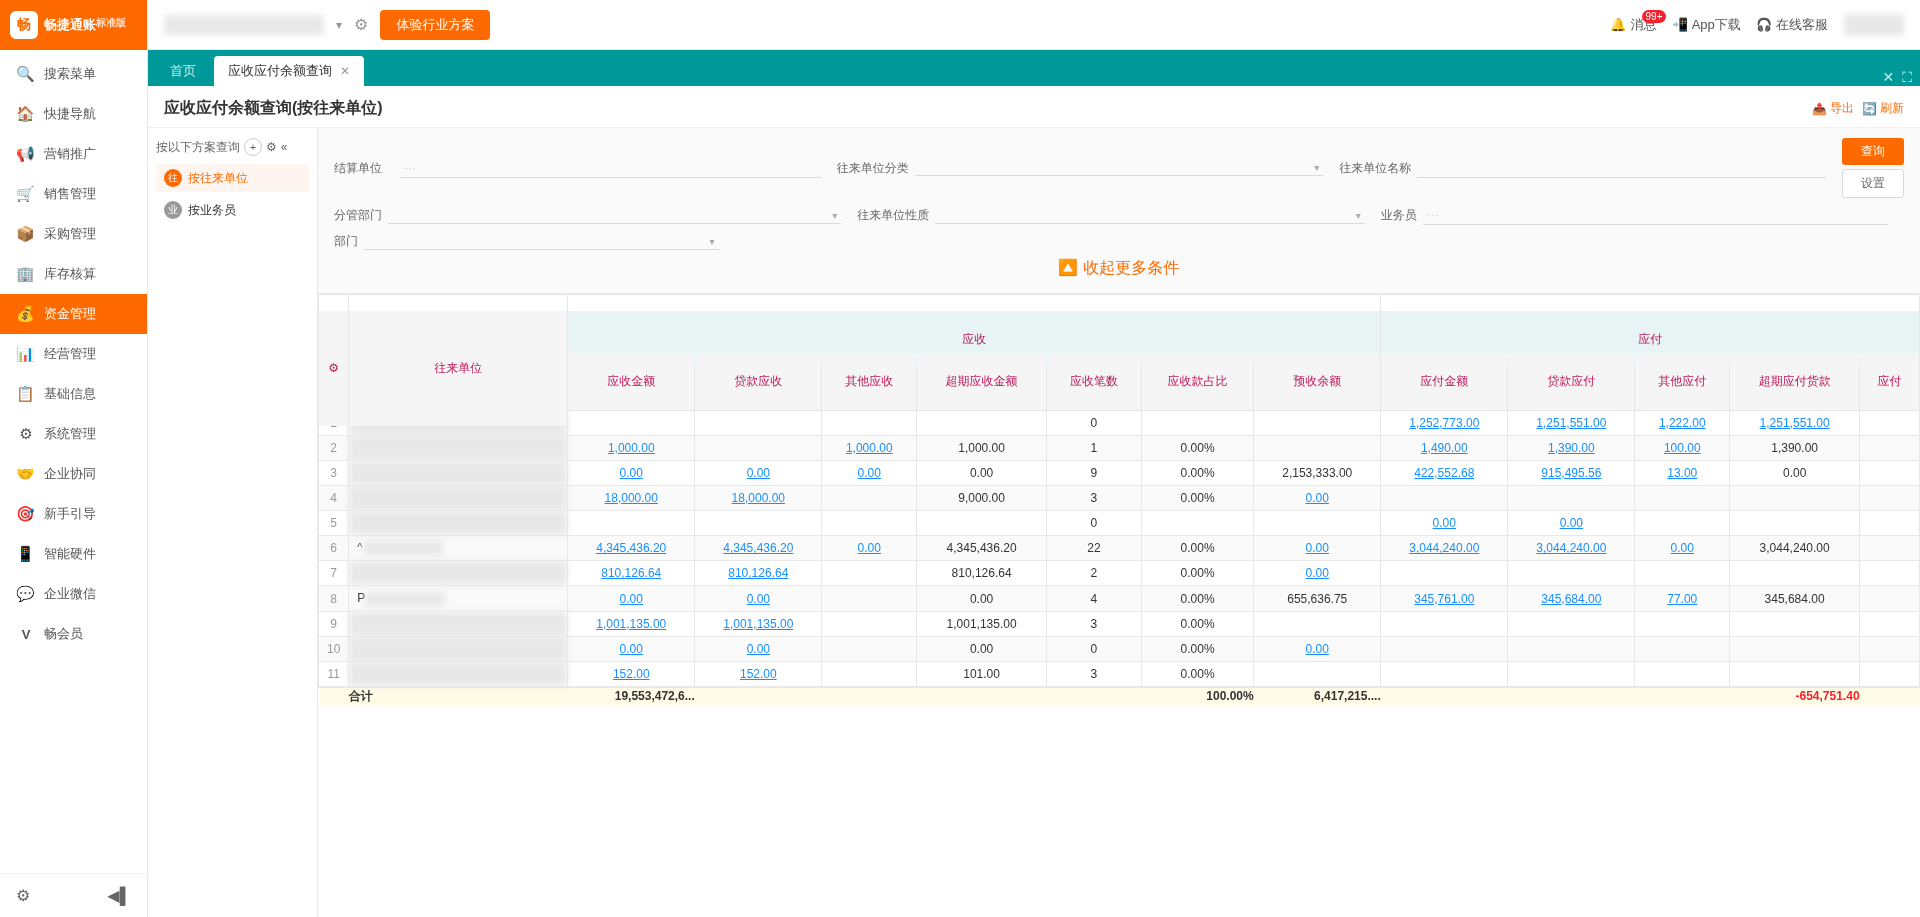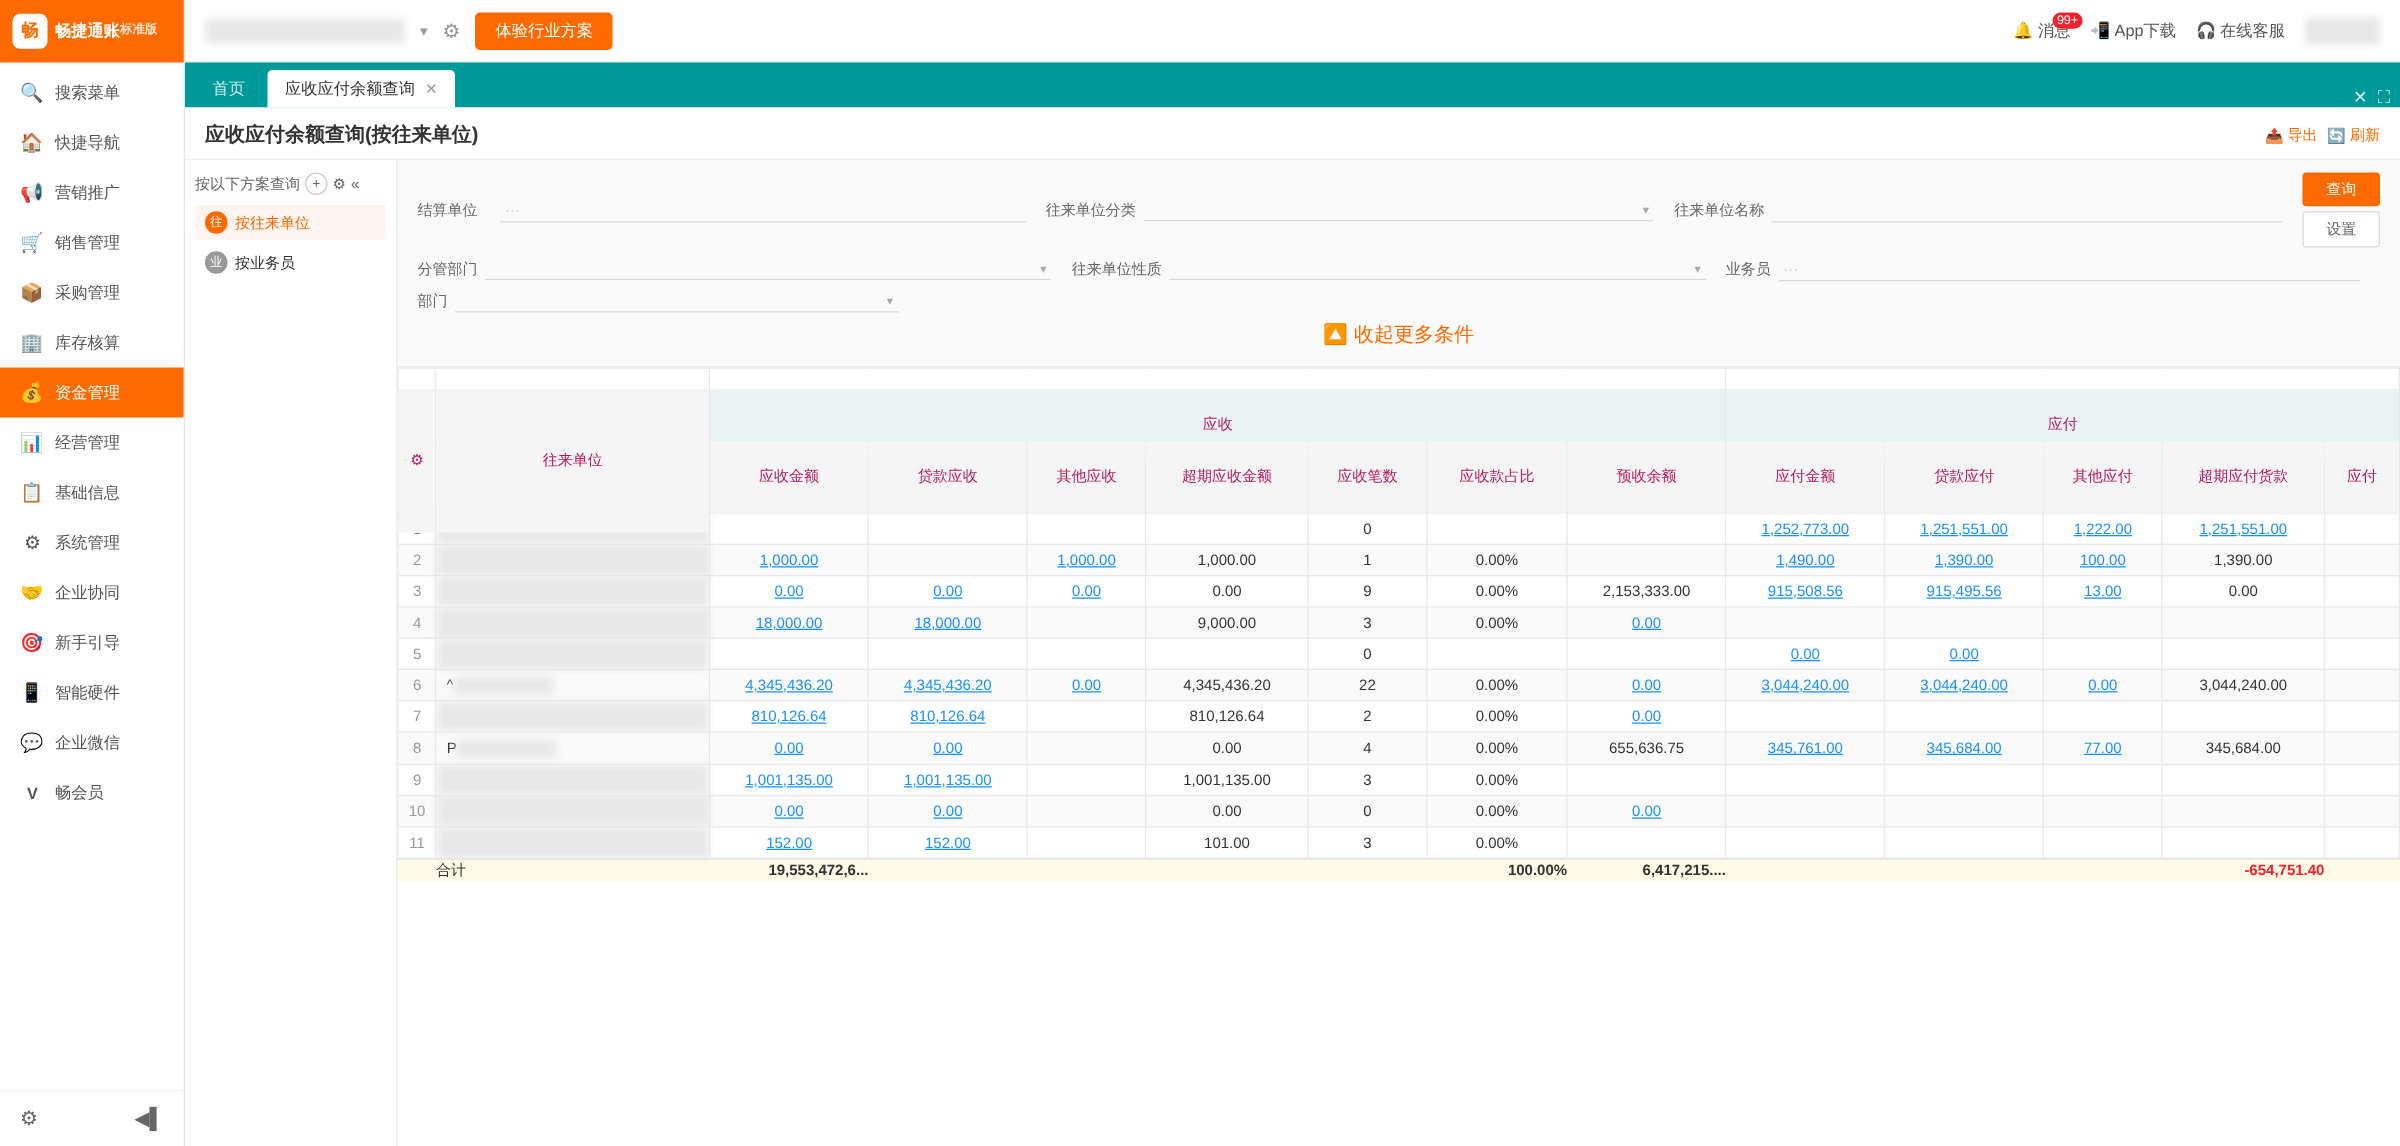--- a/index.html
+++ b/index.html
@@ -370,21 +370,21 @@
                 <tr>
                   <td class="row-num">3</td>
                   <td class="td-left blurred" style="background:#e8e8e8;"></td>
                   <td class="td-link">0.00</td>
                   <td class="td-link">0.00</td>
                   <td class="td-link">0.00</td>
                   <td>0.00</td>
                   <td>9</td>
                   <td>0.00%</td>
                   <td>2,153,333.00</td>
-                  <td class="td-link">915,508.56</td>
+                  <td class="td-link">422,552.68</td>
                   <td class="td-link">915,495.56</td>
                   <td class="td-link">13.00</td>
                   <td>0.00</td>
                   <td></td>
                 </tr>
                 <tr>
                   <td class="row-num">4</td>
                   <td class="td-left blurred" style="background:#e8e8e8;"></td>
                   <td class="td-link">18,000.00</td>
                   <td class="td-link">18,000.00</td>
@@ -508,21 +508,21 @@
                   <td></td>
                   <td></td>
                   <td></td>
                   <td></td>
                   <td></td>
                 </tr>
               </tbody>
               <tfoot>
                 <tr class="footer-row" style="background:#fffbe6;">
                   <td></td>
-                  <td class="td-left" style="font-weight:normal;">合计</td>
+                  <td class="td-left" style="font-weight:bold;">合计</td>
                   <td class="td-num">19,553,472,6...</td>
                   <td></td>
                   <td></td>
                   <td></td>
                   <td></td>
                   <td class="td-num">100.00%</td>
                   <td class="td-num">6,417,215....</td>
                   <td></td>
                   <td></td>
                   <td></td>

